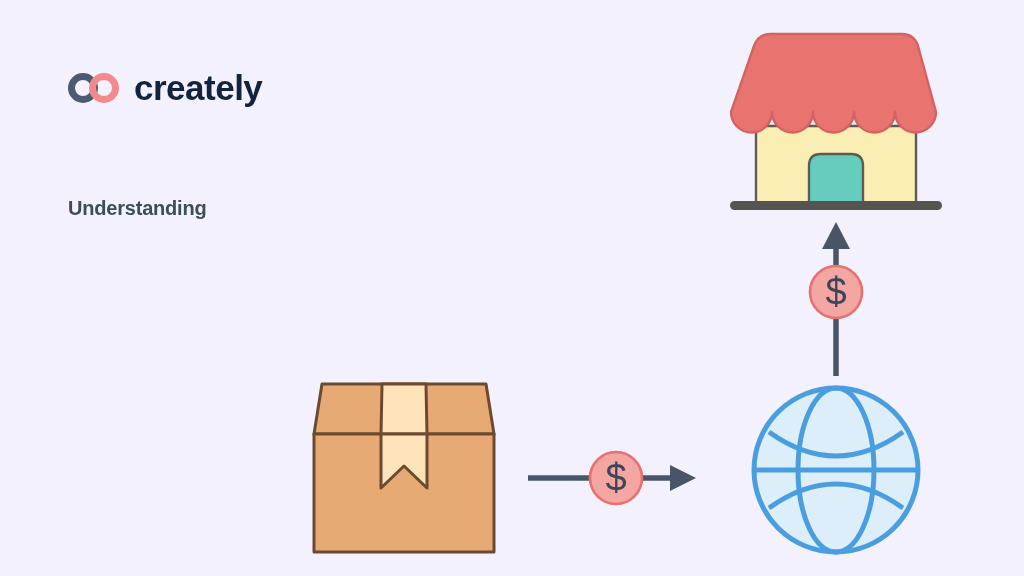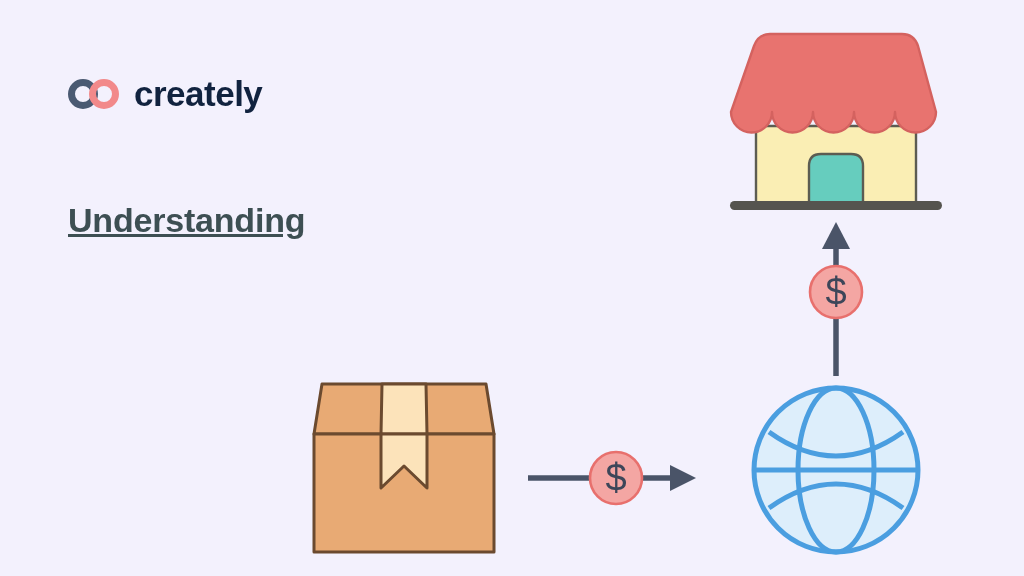--- a/index.html
+++ b/index.html
@@ -17,21 +17,21 @@
     position: relative;
     width: 1024px;
     height: 576px;
     background: #f3f1fd;
   }
 
   
   #brand {
     position: absolute;
     left: 68px;
-    top: 76px;
+    top: 70px;
     display: flex;
     align-items: center;
     gap: 14px;
   }
   #brand-mark {
     display: block;
     width: 52px;
     height: 30px;
   }
   #brand-name {
@@ -42,26 +42,25 @@
     line-height: 1;
     white-space: nowrap;
   }
 
   
   #headline {
     position: absolute;
     left: 68px;
     top: 192px;
     width: 470px;
-    font-size: 34px;
+    font-size: 20px;
     font-weight: 700;
     line-height: 1.65;
     color: #3d4f53;
     letter-spacing: -0.2px;
-    text-decoration: underline;
   }
   #headline .ln { display: block; white-space: nowrap; }
 
   
   .art {
     position: absolute;
   }
   #shop-art   { left: 724px; top: 26px;  width: 224px; height: 190px; }
   #varrow-art { left: 800px; top: 218px; width: 72px;  height: 158px; }
   #box-art    { left: 304px; top: 380px; width: 200px; height: 176px; }

